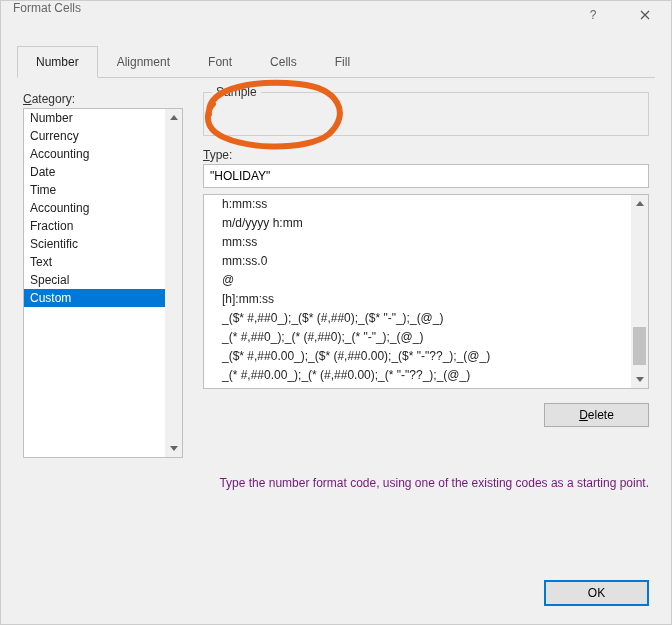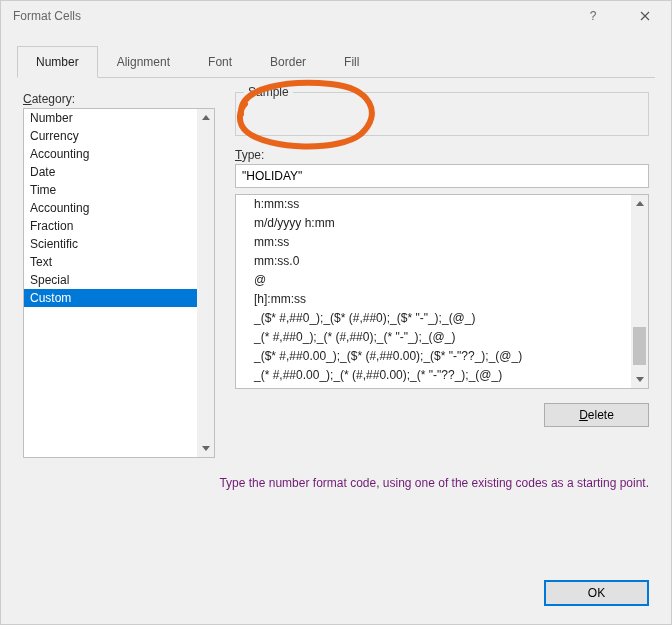--- a/index.html
+++ b/index.html
@@ -1,26 +1,26 @@
 <!DOCTYPE html>
 <html><head>
 <meta charset="utf-8">
 <style>
   * { box-sizing: border-box; font-family: 'Segoe UI', Tahoma, sans-serif; font-size: 12px; }
   body { margin: 0; background: #f0f0f0; width: 672px; height: 625px; overflow: hidden; }
   .dialog { width: 672px; height: 625px; background: #f0f0f0; border: 1px solid #ccc; display: flex; flex-direction: column; }
-  .titlebar { display: flex; align-items: center; height: 30px; padding: 0 8px 0 12px; color: #666; gap: 16px; }
+  .titlebar { display: flex; height: 30px; padding: 0 8px 0 12px; color: #666; gap: 16px; }
   .titlebar-title { flex: 1; font-size: 12px; }
   .winbtn { width: 36px; height: 28px; display: flex; align-items: center; justify-content: center; color: #666; }
   .tabs { display: flex; margin: 14px 16px 0 16px; border-bottom: 1px solid #ccc; position: relative; }
   .tab { padding: 8px 18px; color: #555; cursor: default; border: 1px solid transparent; border-bottom: none; position: relative; top: 1px; }
   .tab.active { border-color: #ccc; background: #f0f0f0; border-bottom: 1px solid #f0f0f0; color: #222; }
   .content { flex: 1; padding: 14px 22px 10px 22px; display: flex; flex-direction: column; }
   .row { display: flex; gap: 20px; }
-  .col-left { width: 192px; display: flex; flex-direction: column; }
+  .col-left { width: 160px; display: flex; flex-direction: column; }
   .col-right { flex: 1; display: flex; flex-direction: column; }
   .lbl { color: #333; margin-bottom: 2px; }
   .listbox { border: 1px solid #bfbfbf; background: #fff; height: 350px; position: relative; overflow: hidden; }
   .list-scroll { position: absolute; right: 0; top: 0; bottom: 0; width: 17px; background: #f0f0f0; display: flex; flex-direction: column; }
   .scroll-arrow { height: 17px; display: flex; align-items: center; justify-content: center; color: #666; font-size: 9px; }
   .scroll-track { flex: 1; background: #f0f0f0; }
   .list-items { position: absolute; left: 0; top: 0; right: 17px; bottom: 0; }
   .list-item { padding: 1px 6px; color: #222; cursor: default; line-height: 16px; }
   .list-item.selected { background: #0078d7; color: #fff; }
   .sample-box { border: 1px solid #cfcfcf; height: 44px; padding: 2px 8px; position: relative; }
@@ -54,21 +54,21 @@
       <svg width="10" height="10" viewBox="0 0 10 10">
           <path d="M1 1 L9 9 M9 1 L1 9" stroke="#555" stroke-width="1.2"></path>
         </svg>
     </div>
   </div>
 
   <div class="tabs">
     <div class="tab active">Number</div>
     <div class="tab">Alignment</div>
     <div class="tab">Font</div>
-    <div class="tab">Border</div>
+    <div class="tab">Cells</div>
     <div class="tab">Fill</div>
   </div>
 
   <div class="content">
     <div class="row">
 
       <div class="col-left">
         <div class="lbl"><span class="underline-accel">C</span>ategory:</div>
         <div class="listbox">
           <div class="list-items">

